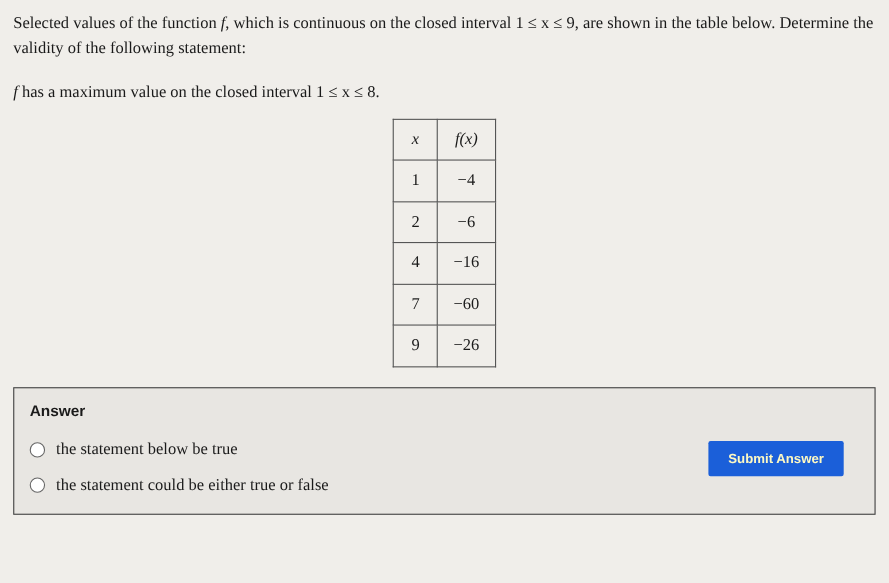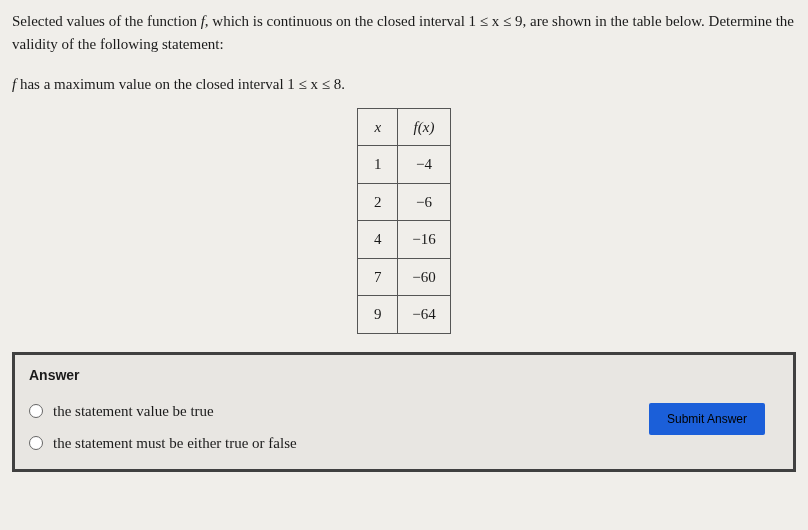--- a/index.html
+++ b/index.html
@@ -30,46 +30,46 @@
       border: 1px solid #555;
       padding: 7px 14px;
       text-align: center;
       font-family: 'Times New Roman', serif;
       font-size: 15px;
       min-width: 40px;
     }
     table.data-table th { font-weight: normal; font-style: italic; }
     .answer-section {
       background: #e8e6e2;
-      border: 3px solid #404040;
+      border: 1px solid #404040;
       padding: 10px 14px 14px 14px;
       position: relative;
     }
     .answer-heading { font-weight: bold; font-size: 14px; margin-bottom: 14px; font-family: Arial, sans-serif; }
     .options { display: flex; flex-direction: column; gap: 10px; }
     .option-row { display: flex; align-items: center; gap: 10px; font-size: 15px; }
     .radio {
       width: 14px; height: 14px;
       border: 1.5px solid #666;
       border-radius: 50%;
       background: #fff;
       flex-shrink: 0;
       cursor: pointer;
     }
     .submit-btn {
       position: absolute;
       right: 28px;
       top: 48px;
       background: #1b5fd9;
-      color: #000000;
+      color: #fef9c3;
       border: none;
       padding: 9px 18px;
       font-size: 12px;
       font-family: Arial, sans-serif;
-      font-weight: normal;
+      font-weight: bold;
       cursor: pointer;
       border-radius: 2px;
     }
     .mminus { font-family: 'Times New Roman', serif; }
   </style>
 </head>
 <body>
 
 <div class="question-text">
   <span>Selected values of the function </span><span class="fvar">f</span><span>, which is continuous on the closed interval 1 ≤ x ≤ 9, are shown in the table below. Determine the validity of the following statement:</span>
@@ -99,32 +99,32 @@
       <tr>
         <td>4</td>
         <td class="mminus">−16</td>
       </tr>
       <tr>
         <td>7</td>
         <td class="mminus">−60</td>
       </tr>
       <tr>
         <td>9</td>
-        <td class="mminus">−64</td>
+        <td class="mminus">−26</td>
       </tr>
     </tbody>
   </table>
 </div>
 
 <div class="answer-section">
   <div class="answer-heading">Answer</div>
   <div class="options">
     <div class="option-row">
       <div class="radio"></div>
-      <span>the statement value be true</span>
+      <span>the statement below be true</span>
     </div>
     <div class="option-row">
       <div class="radio"></div>
-      <span>the statement must be either true or false</span>
+      <span>the statement could be either true or false</span>
     </div>
   </div>
   <button class="submit-btn">Submit Answer</button>
 </div>
 
 </body></html>

